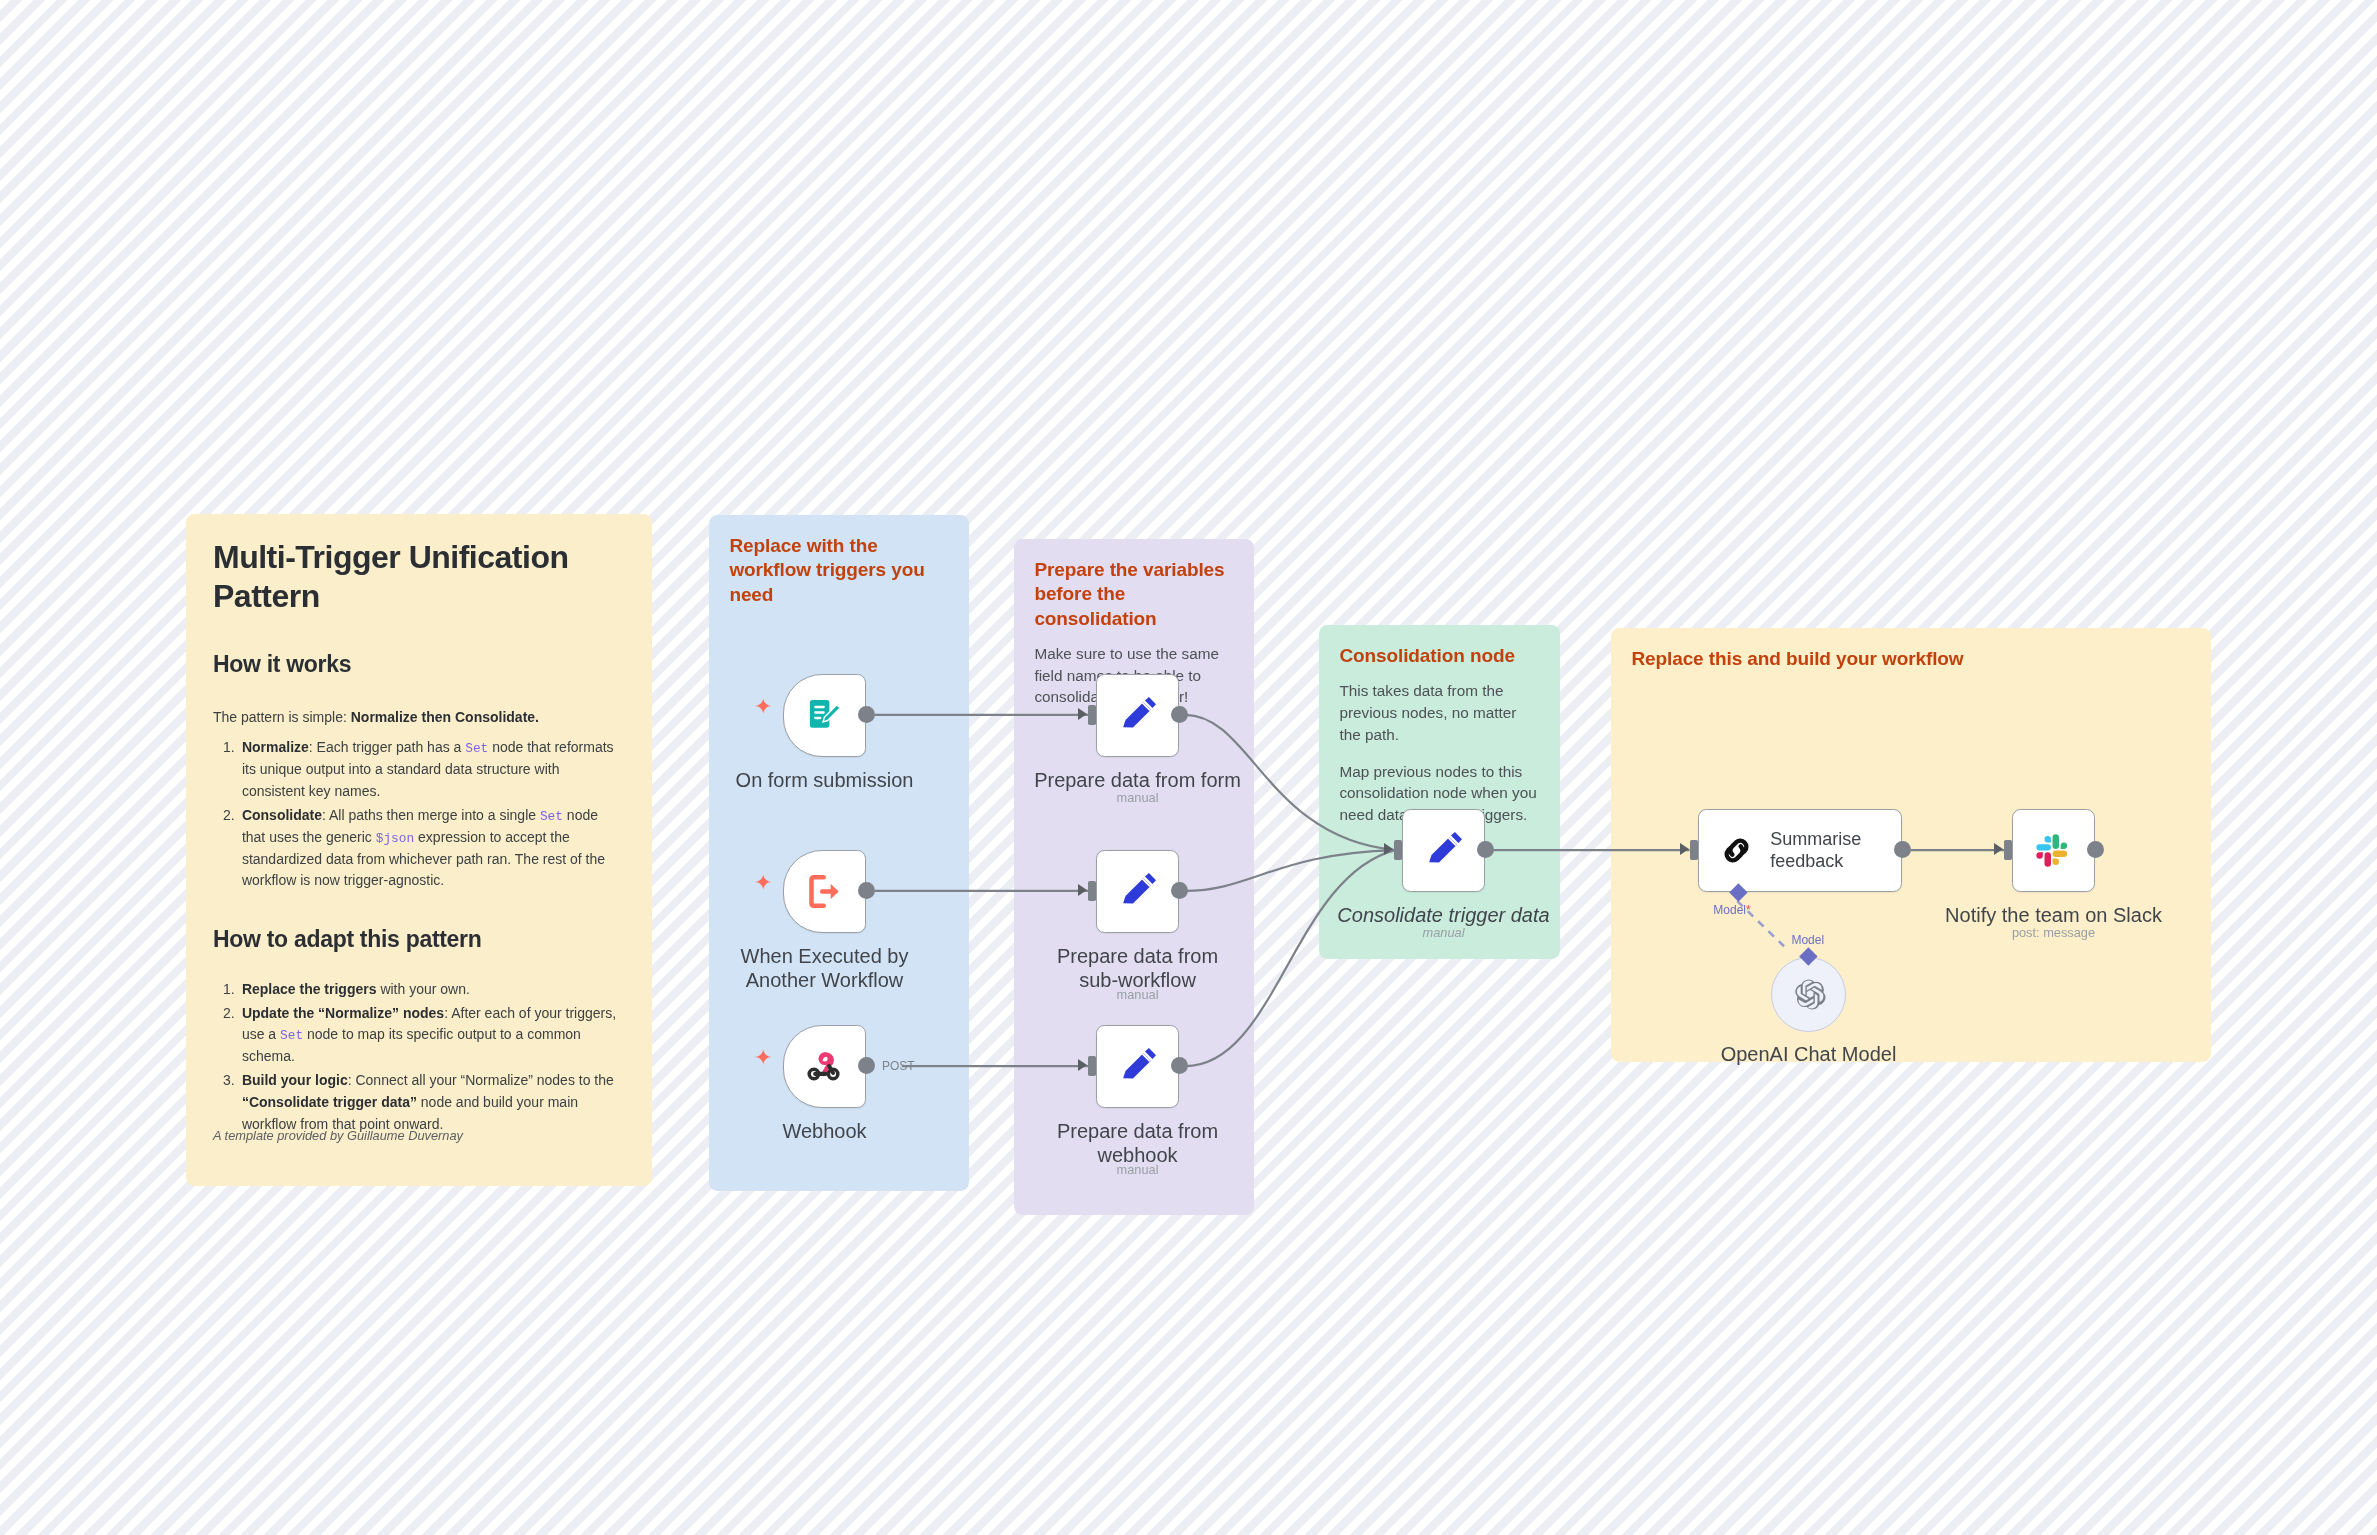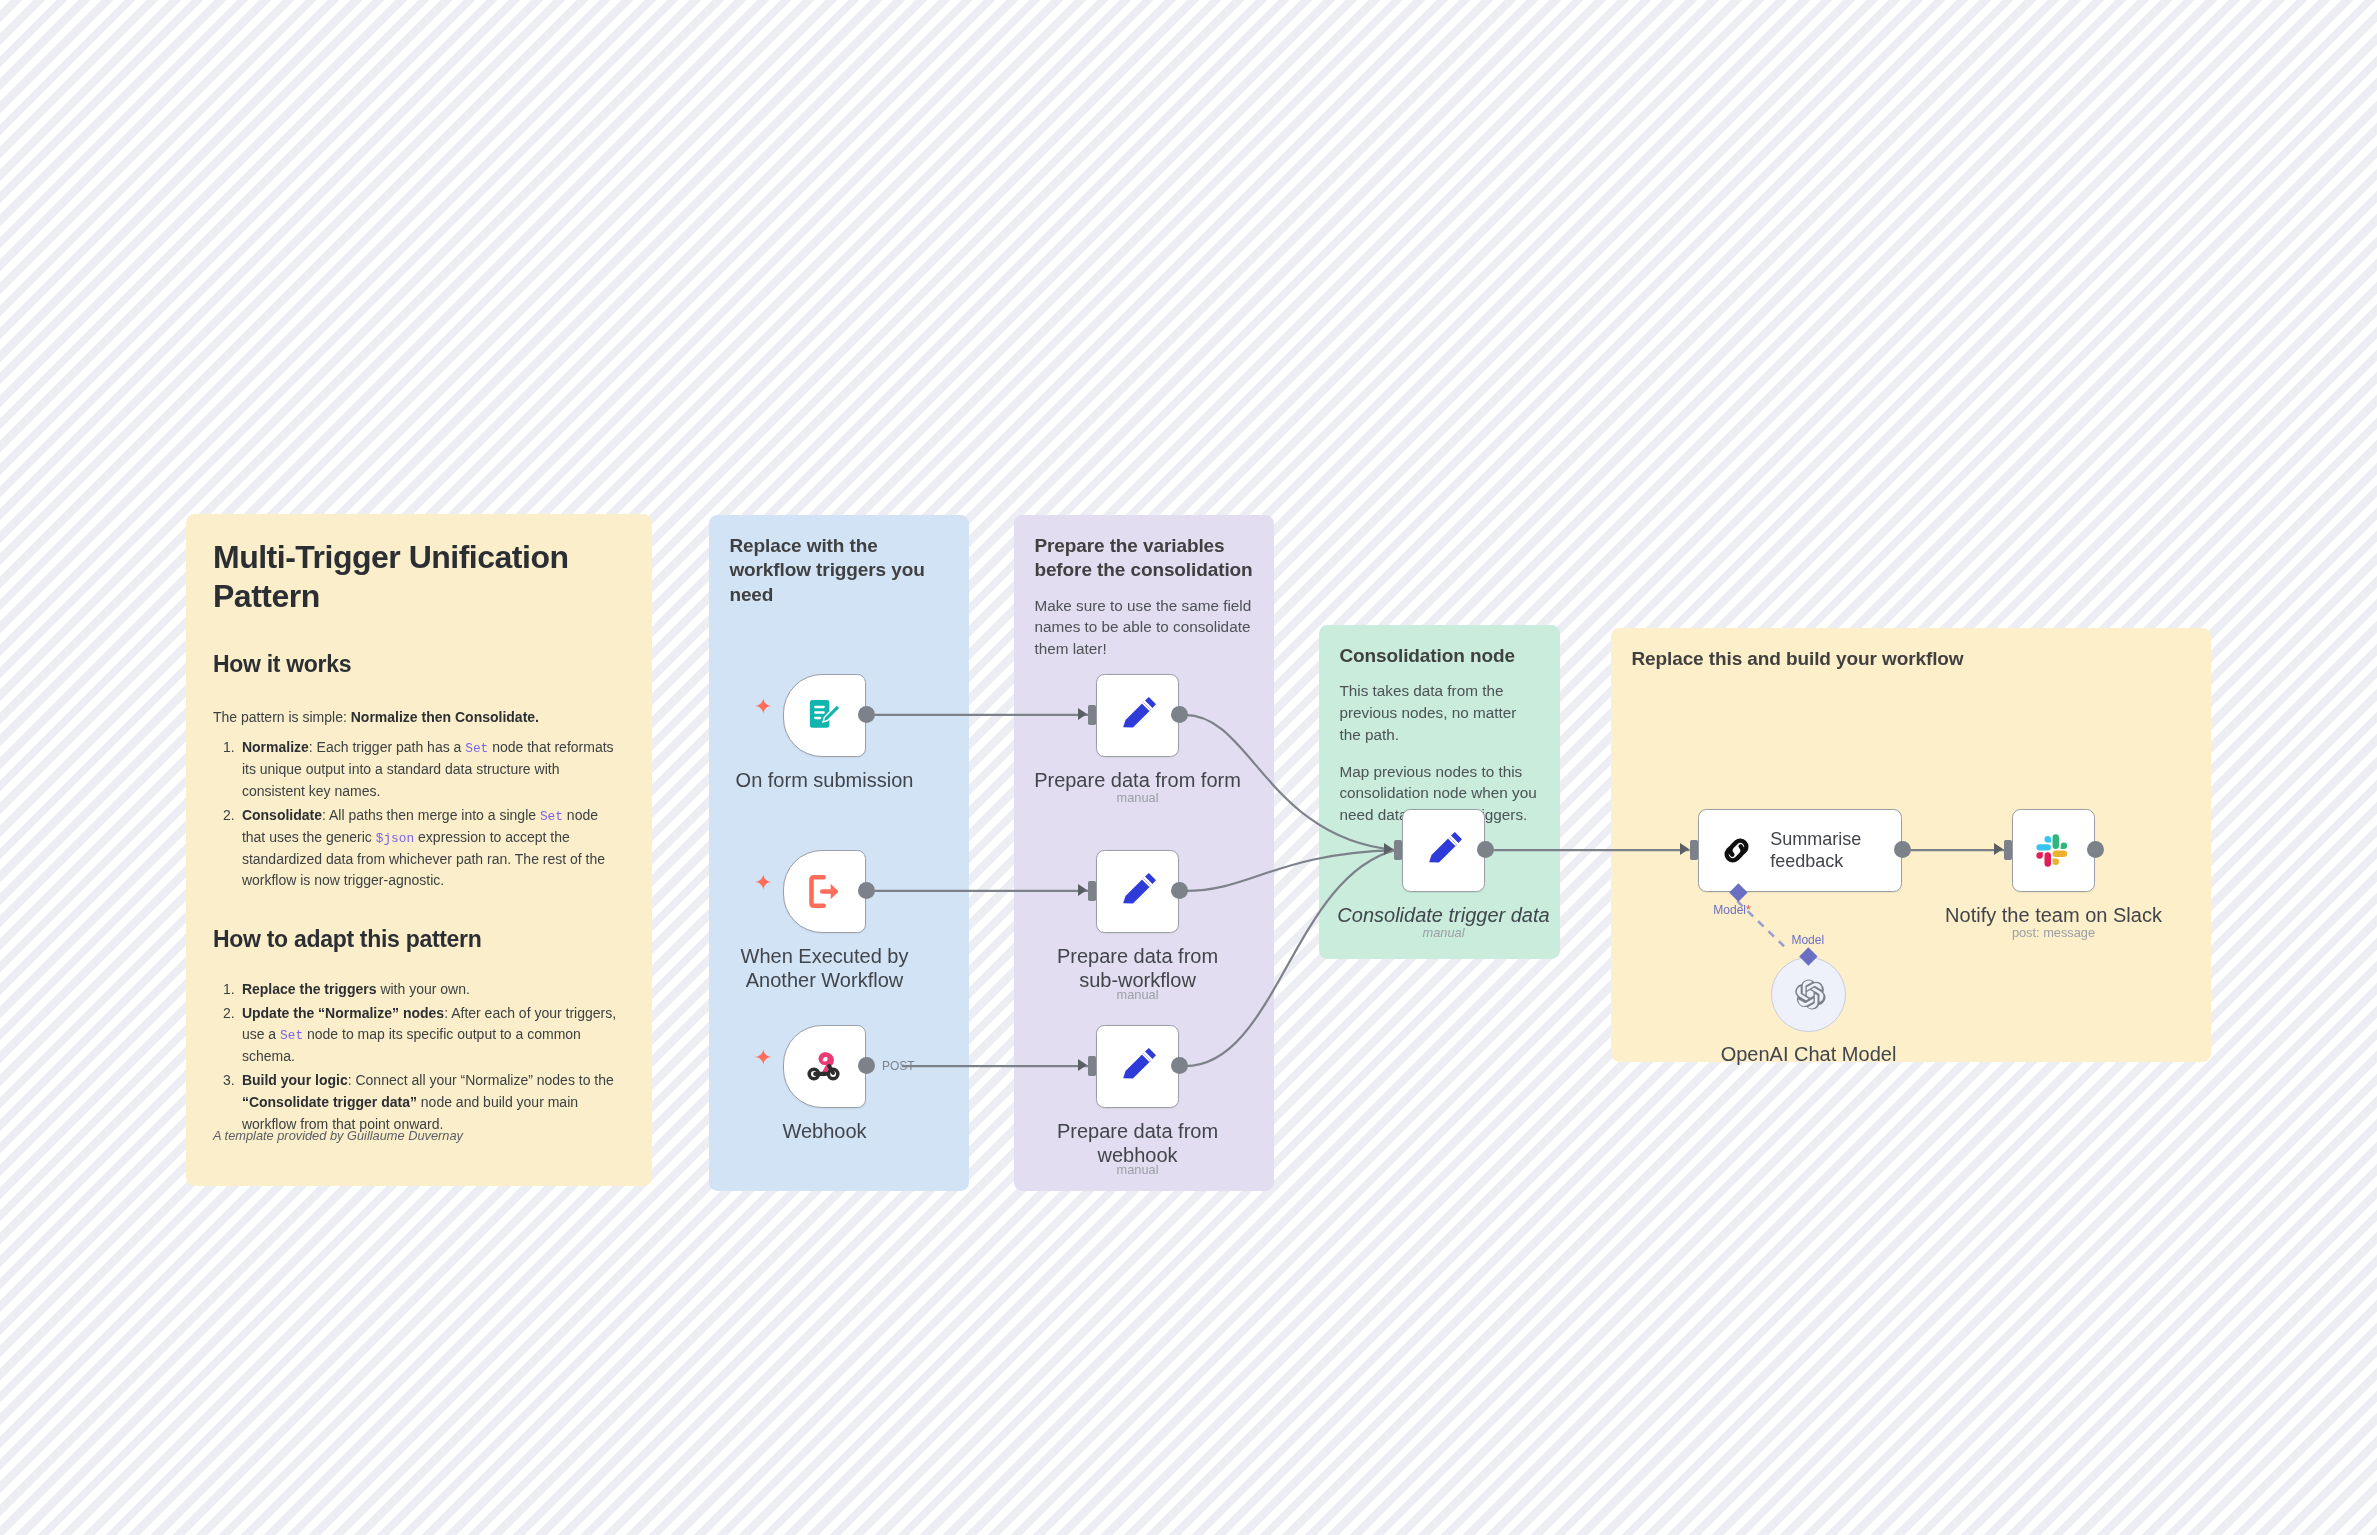--- a/index.html
+++ b/index.html
@@ -20,21 +20,21 @@
   }
   
   .sticky {
     position: absolute;
     border-radius: 8.5px;
     padding: 19px 20.4px;
   }
   .sticky-title {
     font-size: 19px;
     font-weight: bold;
-    color: #404040;
+    color: #c2410c;
     line-height: 1.28;
     letter-spacing: -0.1px;
   }
   .sticky-sub {
     font-size: 15.3px;
     color: #4d5156;
     line-height: 1.42;
     margin-top: 12px;
   }
   .sticky-sub p + p { margin-top: 15.3px; }
@@ -71,21 +71,21 @@
     position: absolute; left: 27px; bottom: 43px;
   }
   .code {
     font-family: "Liberation Mono", monospace;
     color: #7a63e6; font-size: 12.8px;
   }
   .b { font-weight: bold; color: #2b2e33; }
 
   
   #note-triggers  { left: 709px;  top: 515px;  width: 260px; height: 676px; background:#d2e3f5; }
-  #note-prepare   { left: 1014px; top: 515px;  width: 260px; height: 676px; background:#e2ddf0; }
+  #note-prepare   { left: 1014px; top: 539px;  width: 240px; height: 676px; background:#e2ddf0; }
   #note-consolidation { left: 1319px; top: 625px; width: 241px; height: 334px; background:#c9ecdc; }
   #note-build     { left: 1611px; top: 628px;  width: 600px; height: 434px; background:#fcefc9; }
 
   
   #edges { position: absolute; left: 0; top: 0; width: 2377px; height: 1536px; pointer-events: none; }
 
   
   .node { position: absolute; }
   .node-box {
     background: #ffffff;

